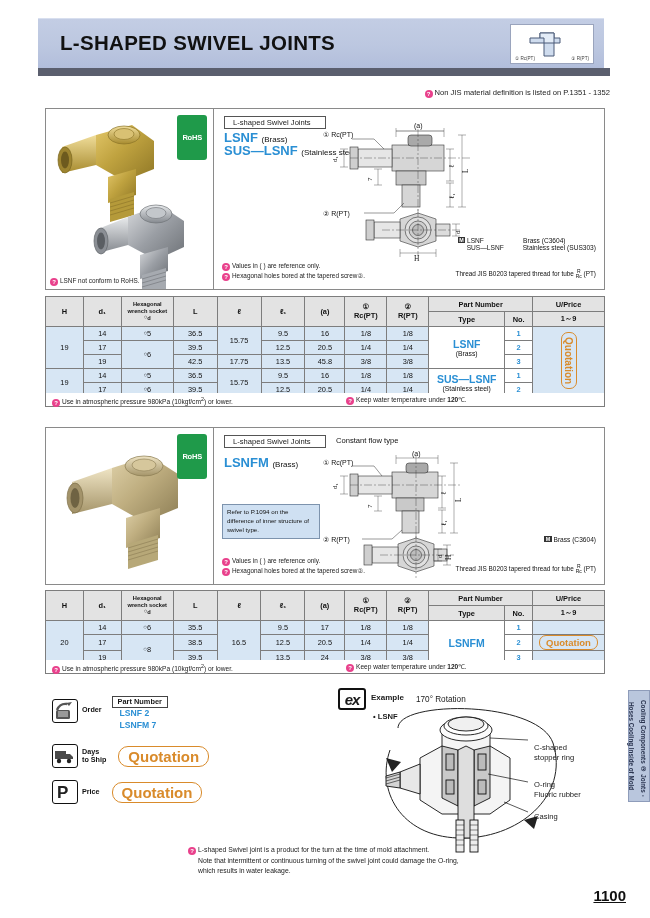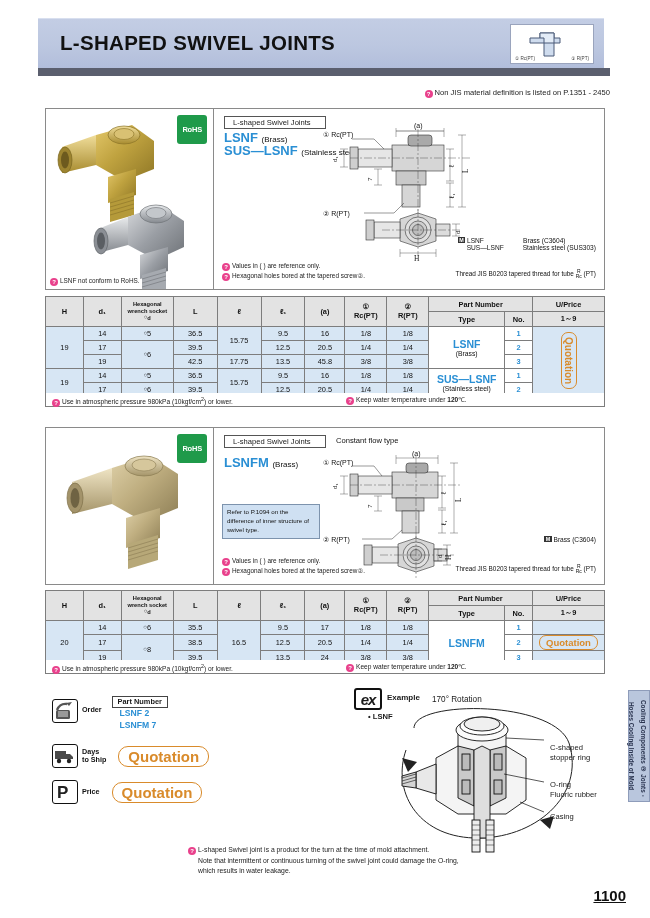--- a/index.html
+++ b/index.html
@@ -57,21 +57,21 @@
   #panel1 { top: 108px; height: 182px; }
   #panel2 { top: 427px; height: 158px; }
 
   .photo-cell {
     position: absolute; left: 0; top: 0; width: 168px; height: 100%;
     border-right: 1px solid #8a8a8a;
   }
   .rohs {
     position: absolute; right: 6px; top: 6px;
     background: #1f9a4a; color: #fff; font-size: 7.5px; font-weight: bold;
-    padding: 10px 5px; border-radius: 3px; letter-spacing: -0.2px;
+    padding: 18px 5px; border-radius: 3px; letter-spacing: -0.2px;
   }
   .photo-note {
     position: absolute; left: 4px; bottom: 3px; font-size: 6.4px; color: #222;
   }
 
   .spec-cell { position: absolute; left: 168px; top: 0; right: 0; height: 100%; }
   .name-box {
     position: absolute; left: 10px; top: 7px;
     border: 1px solid #555; font-size: 7.6px; padding: 1px 14px 1px 8px; background: #fff;
   }
@@ -170,29 +170,29 @@
     padding: 0.5px 5px; display: inline-block; background: #fff;
   }
   .pn-item { color: #2a8fd4; font-size: 8.6px; font-weight: bold; margin-left: 8px; line-height: 1.35; }
 
   .qbig {
     margin-left: 12px; color: #d98b2b; border: 1.5px solid #d98b2b; border-radius: 10px;
     font-weight: bold; font-size: 15px; padding: 1px 9px;
   }
 
   
-  .ex-wrap { position: absolute; left: 338px; top: 688px; width: 262px; height: 170px; margin-left: 16px; }
+  .ex-wrap { position: absolute; left: 338px; top: 688px; width: 262px; height: 170px; }
   .ex-badge {
     position: absolute; left: 0; top: 0; width: 28px; height: 22px;
     border: 2px solid #111; border-radius: 3px; background: #fff;
     font-size: 15px; font-weight: bold; font-style: italic; text-align: center;
     line-height: 19px; letter-spacing: -1px;
   }
   .ex-lbl { position: absolute; left: 33px; top: 5px; font-size: 8px; font-weight: bold; }
-  .ex-sub { position: absolute; left: 14px; top: 24px; font-size: 7.6px; font-weight: bold; }
+  .ex-sub { position: absolute; left: 35px; top: 24px; font-size: 7.6px; font-weight: bold; }
   .rot-lbl { position: absolute; left: 78px; top: 7px; font-size: 8.2px; }
   .cal { position: absolute; font-size: 7.6px; line-height: 1.3; }
   #cal1 { left: 196px; top: 55px; }
   #cal2 { left: 196px; top: 92px; }
   #cal3 { left: 196px; top: 124px; }
 
   
   .foot-note {
     position: absolute; left: 188px; top: 845px; width: 400px;
     font-size: 6.8px; line-height: 1.55; color: #222;
@@ -223,21 +223,21 @@
       <svg class="banner-svg" width="56" height="30" viewBox="0 0 56 30">
         <path d="M6 9 L16 9 L16 4 L30 4 L30 9 L36 9 L36 14 L30 14 L30 27 L20 27 L20 14 L6 14 Z" fill="#cfdcee" stroke="#4a5a78" stroke-width="1"></path>
         <path d="M16 9 L16 4 L30 4 L30 14 L20 14 L20 9 Z" fill="#e3ecf7" stroke="#4a5a78" stroke-width="1"></path>
       </svg>
       <span class="lbl l">① Rc(PT)</span>
       <span class="lbl r">② R(PT)</span>
     </div>
   </div>
 </div>
 <div class="jis-note">
-  <span class="qmark">?</span><span>Non JIS material definition is listed on P.1351 - 2450</span>
+  <span class="qmark">?</span><span>Non JIS material definition is listed on P.1351 - 1352</span>
 </div>
 
 <div class="panel" id="panel1">
   <div class="photo-cell">
     <svg width="166" height="180" viewBox="0 0 166 180">
       <defs>
         <linearGradient id="brass" x1="0" y1="0" x2="1" y2="1">
           <stop offset="0%" stop-color="#e3c76a"></stop>
             <stop offset="45%" stop-color="#bfa23f"></stop>
           <stop offset="100%" stop-color="#8f7726"></stop>

